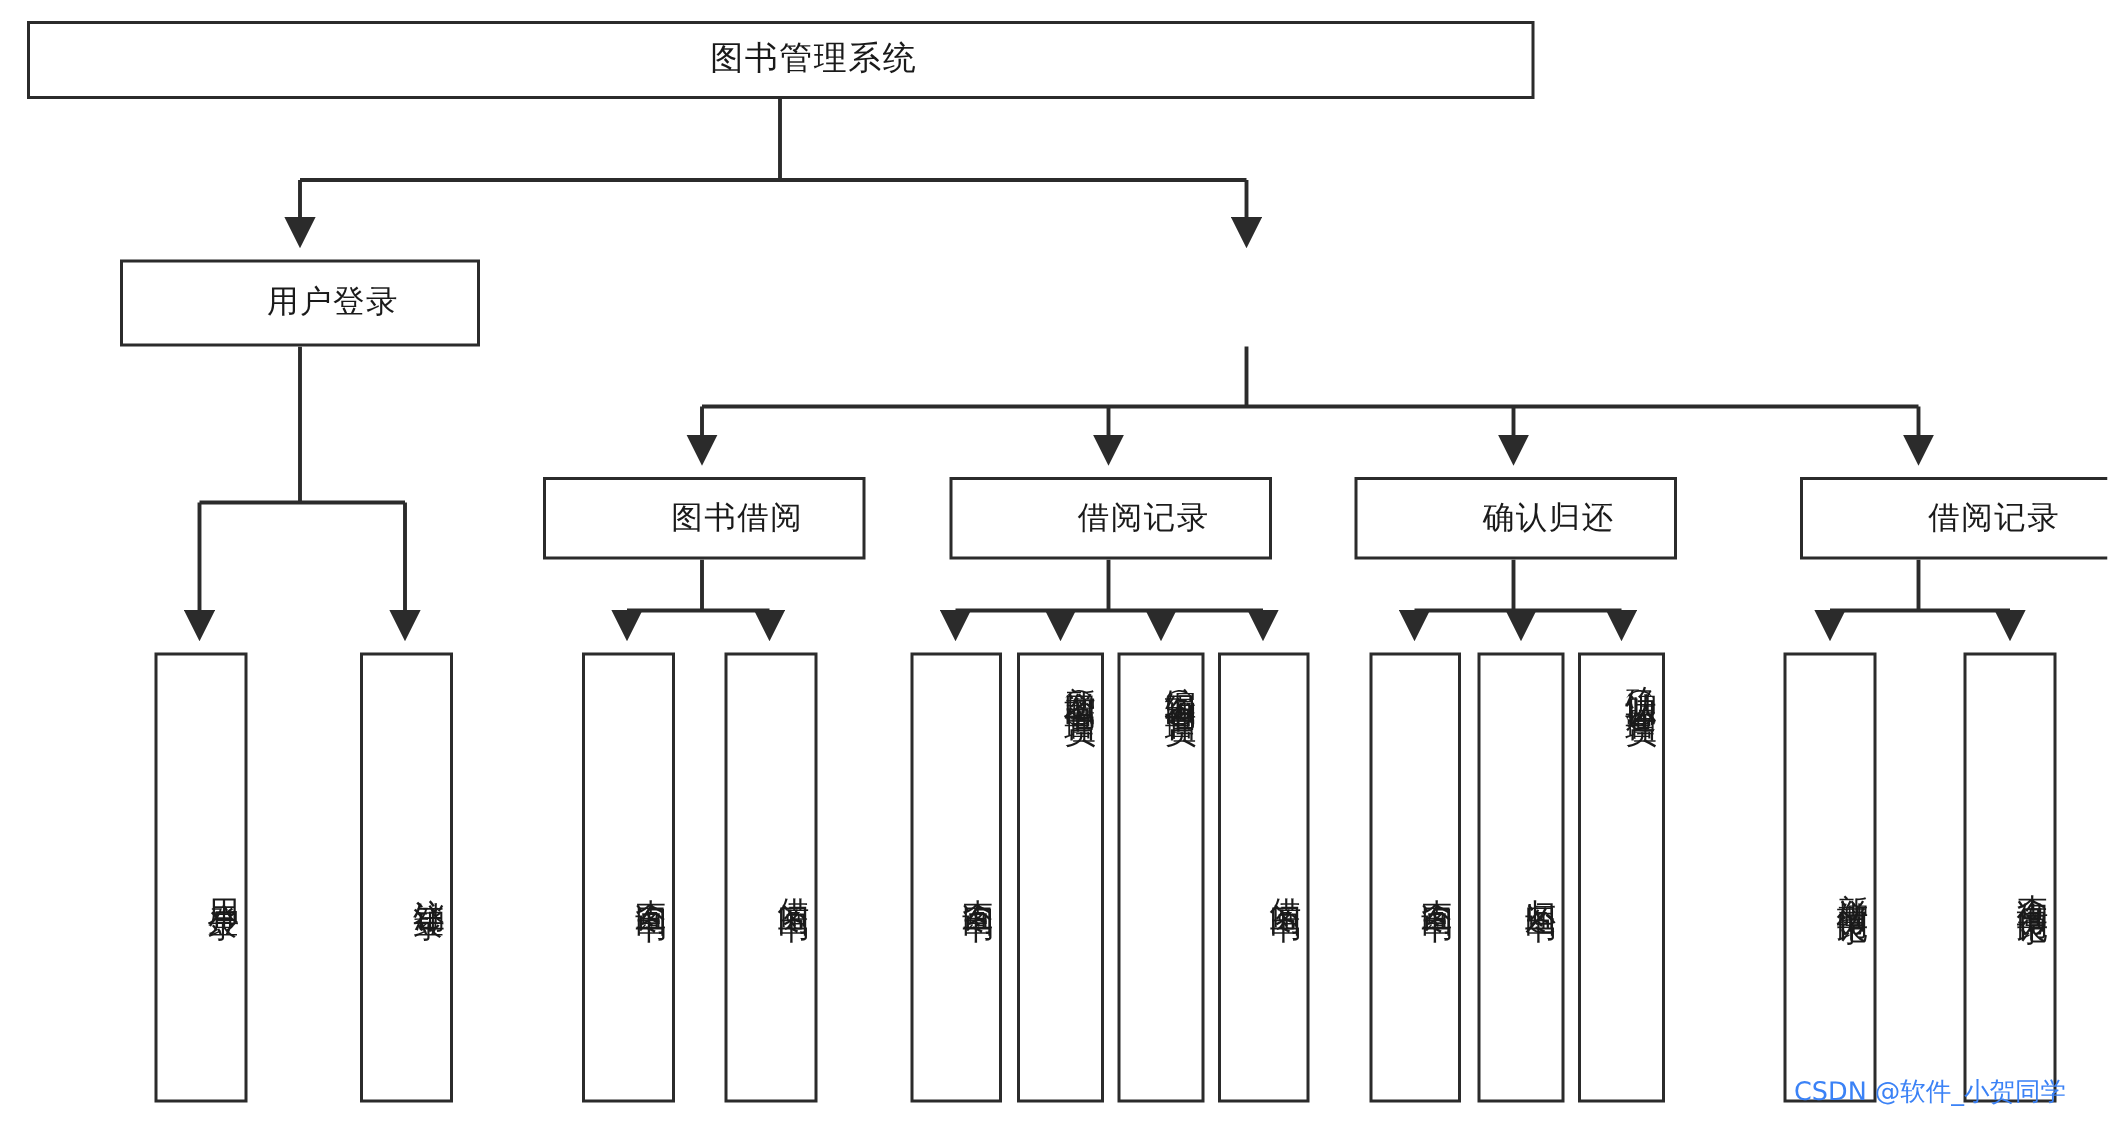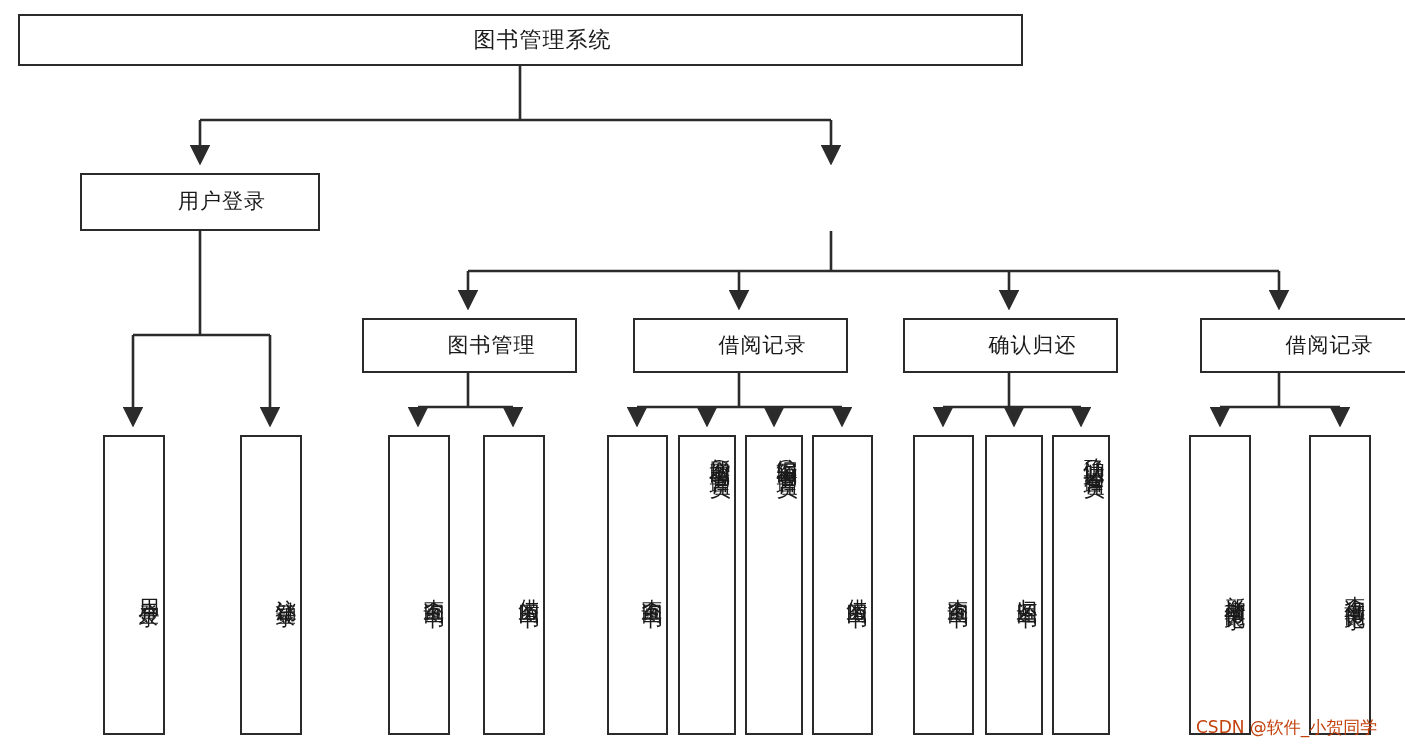--- a/index.html
+++ b/index.html
@@ -55,21 +55,21 @@
     letter-spacing: 3px;
     padding-top: 6px;
   }
   .node.vert.topalign {
     justify-content: flex-start;
     padding-top: 4px;
   }
   .watermark {
     position: absolute;
     font-size: 17px;
-    color: #c2410c;
+    color: #3b82f6;
     white-space: nowrap;
     z-index: 5;
     font-family: "DejaVu Sans", "Liberation Sans", sans-serif;
   }
 </style>
 </head>
 <body>
 
 <div id="canvas">
 
@@ -120,21 +120,21 @@
       <path d="M 1220 407 L 1340 407"></path>
       <path d="M 1220 407 L 1220 424" marker-end="url(#arrow)"></path>
       <path d="M 1340 407 L 1340 424" marker-end="url(#arrow)"></path>
     </g>
   </svg>
 
   <div class="node horiz root" style="left: 18px; top: 14px; width: 1005px; height: 52px;">图书管理系统</div>
 
   <div class="node horiz" style="left: 80px; top: 173px; width: 240px; height: 58px;">用户登录</div>
 
-  <div class="node horiz" style="left: 362px; top: 318px; width: 215px; height: 55px;">图书管理</div>
+  <div class="node horiz" style="left: 362px; top: 318px; width: 215px; height: 55px;">图书借阅</div>
   <div class="node horiz" style="left: 633px; top: 318px; width: 215px; height: 55px;">借阅记录</div>
   <div class="node horiz" style="left: 903px; top: 318px; width: 215px; height: 55px;">确认归还</div>
   <div class="node horiz" style="left: 1200px; top: 318px; width: 215px; height: 55px;">借阅记录</div>
 
   <div class="node vert" style="left: 103px; top: 435px; width: 62px; height: 300px;">用户登录</div>
   <div class="node vert" style="left: 240px; top: 435px; width: 62px; height: 300px;">注销登录</div>
   <div class="node vert" style="left: 388px; top: 435px; width: 62px; height: 300px;">查询图书</div>
   <div class="node vert" style="left: 483px; top: 435px; width: 62px; height: 300px;">借阅图书</div>
   <div class="node vert" style="left: 607px; top: 435px; width: 61px; height: 300px;">查询图书</div>
   <div class="node vert topalign" style="left: 678px; top: 435px; width: 58px; height: 300px;">新增图书（管理员）</div>

